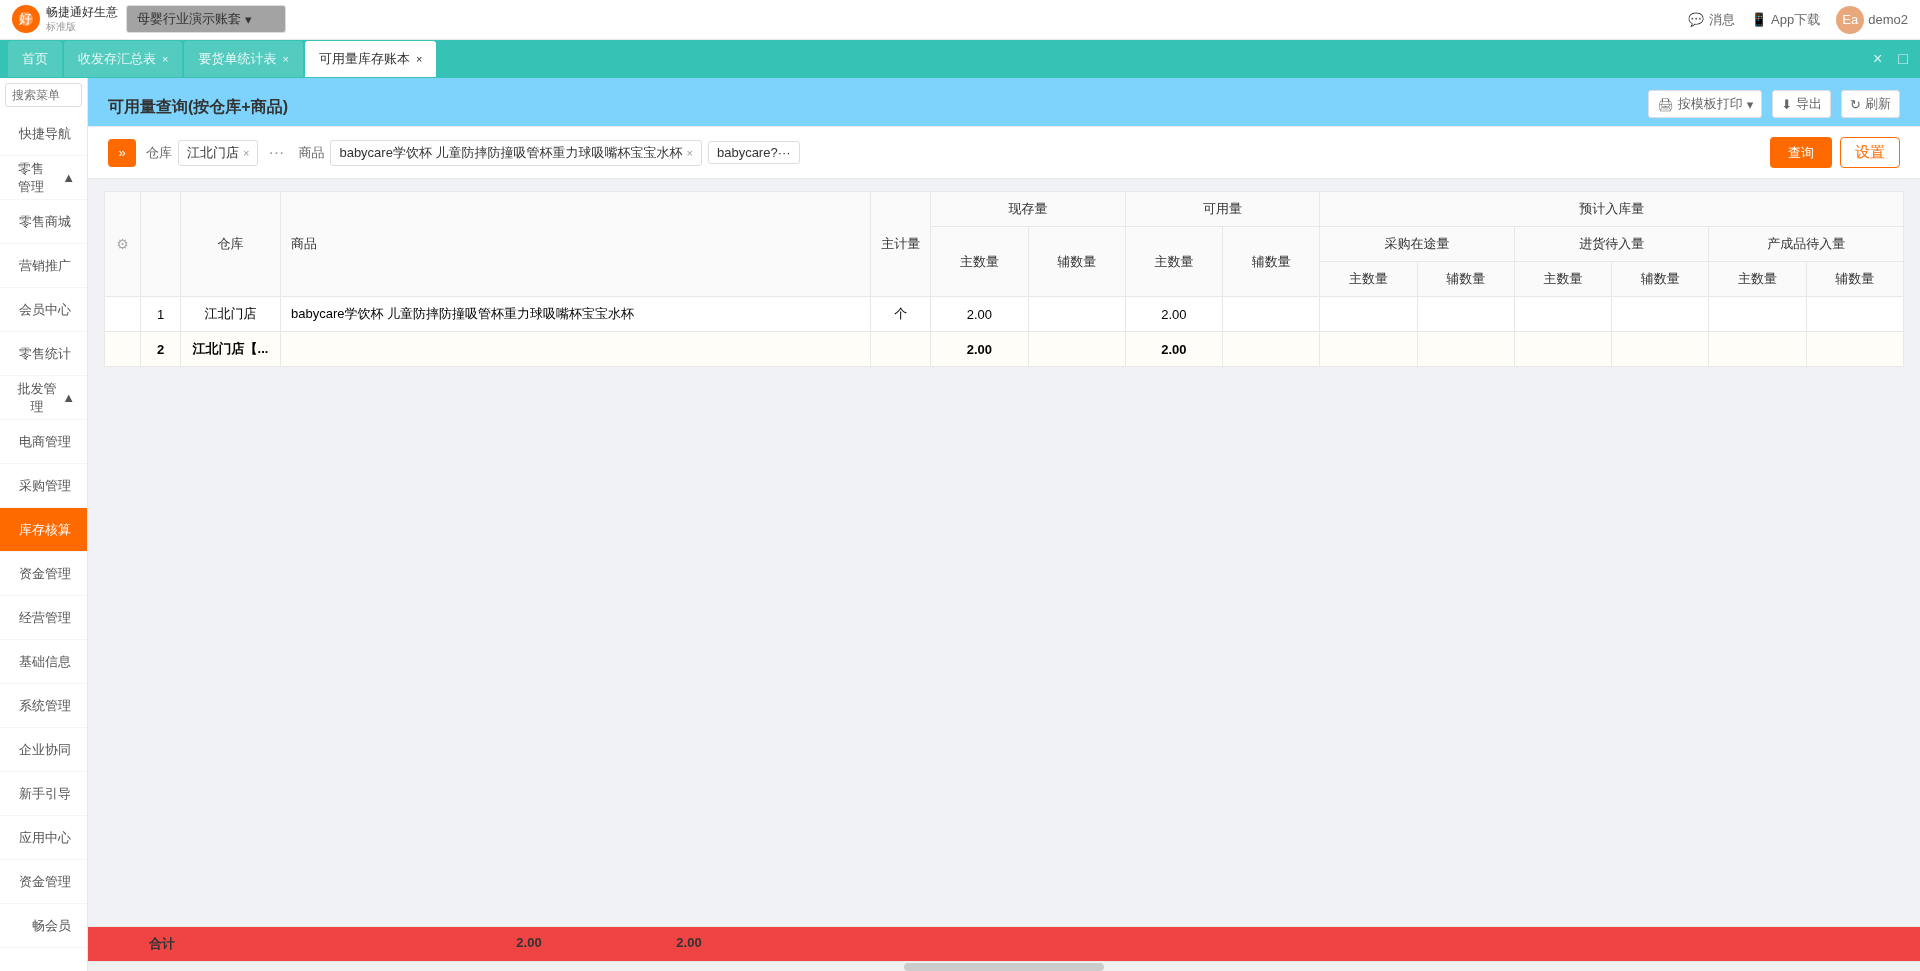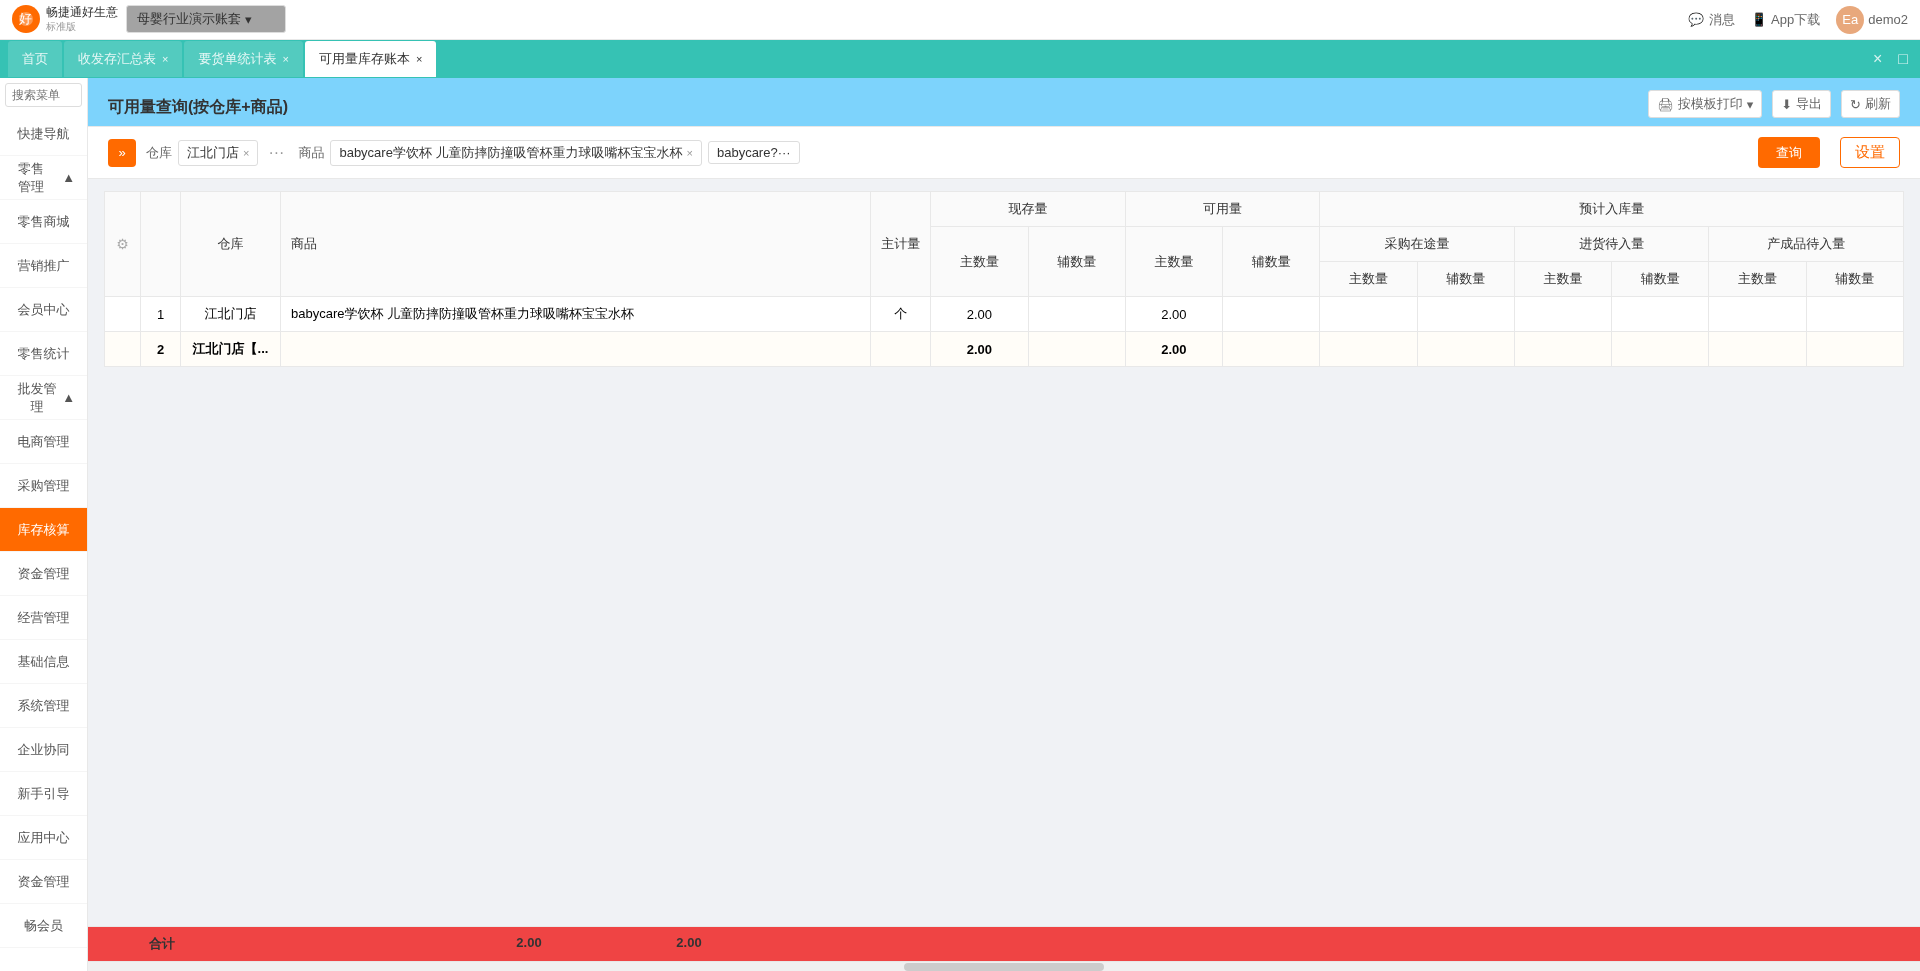--- a/index.html
+++ b/index.html
@@ -70,27 +70,27 @@
       display: flex;
       flex-direction: column;
       flex-shrink: 0;
       overflow-y: auto;
     }
     .sidebar-search { padding: 5px; }
     .sidebar-search input { width: 100%; border: 1px solid #ddd; border-radius: 3px; padding: 4px 6px; font-size: 12px; }
     .sidebar-nav-item {
       display: flex;
       align-items: center;
-      justify-content: center;
+      justify-content: flex-end;
       height: 44px;
       cursor: pointer;
       font-size: 12px;
       color: #555;
       border-bottom: 1px solid #f5f5f5;
-      padding: 0 4px;
+      padding: 0 16px;
       text-align: center;
     }
     .sidebar-nav-item.active { background: #ff6a00; color: #fff; }
 
     
     .content { flex: 1; display: flex; flex-direction: column; overflow: hidden; background: #f0f2f5; }
 
     
     .page-header {
       background: #7dd3fc;
@@ -129,21 +129,21 @@
       display: flex; align-items: center; gap: 4px;
       background: #fff;
       border: 1px solid #ddd;
       border-radius: 3px;
       padding: 3px 8px;
       font-size: 12px;
       color: #333;
     }
     .filter-tag .tag-close { cursor: pointer; color: #999; font-size: 11px; }
     .filter-more-btn { color: #999; font-size: 16px; cursor: pointer; padding: 0 4px; }
-    .filter-actions { margin-left: auto; display: flex; gap: 20px; justify-content: center; }
+    .filter-actions { margin-left: auto; display: flex; gap: 8px; justify-content: center; }
     .btn-query { background: #ff6a00; color: #fff; border: none; border-radius: 4px; padding: 6px 18px; cursor: pointer; font-size: 13px; }
     .btn-settings { background: #fff; color: #ff6a00; border: 1px solid #ff6a00; border-radius: 4px; padding: 5px 14px; cursor: pointer; font-size: 15px; }
 
     
     .table-container {
       flex: 1;
       overflow: auto;
       padding: 12px 16px;
       background: #f0f2f5;
     }

